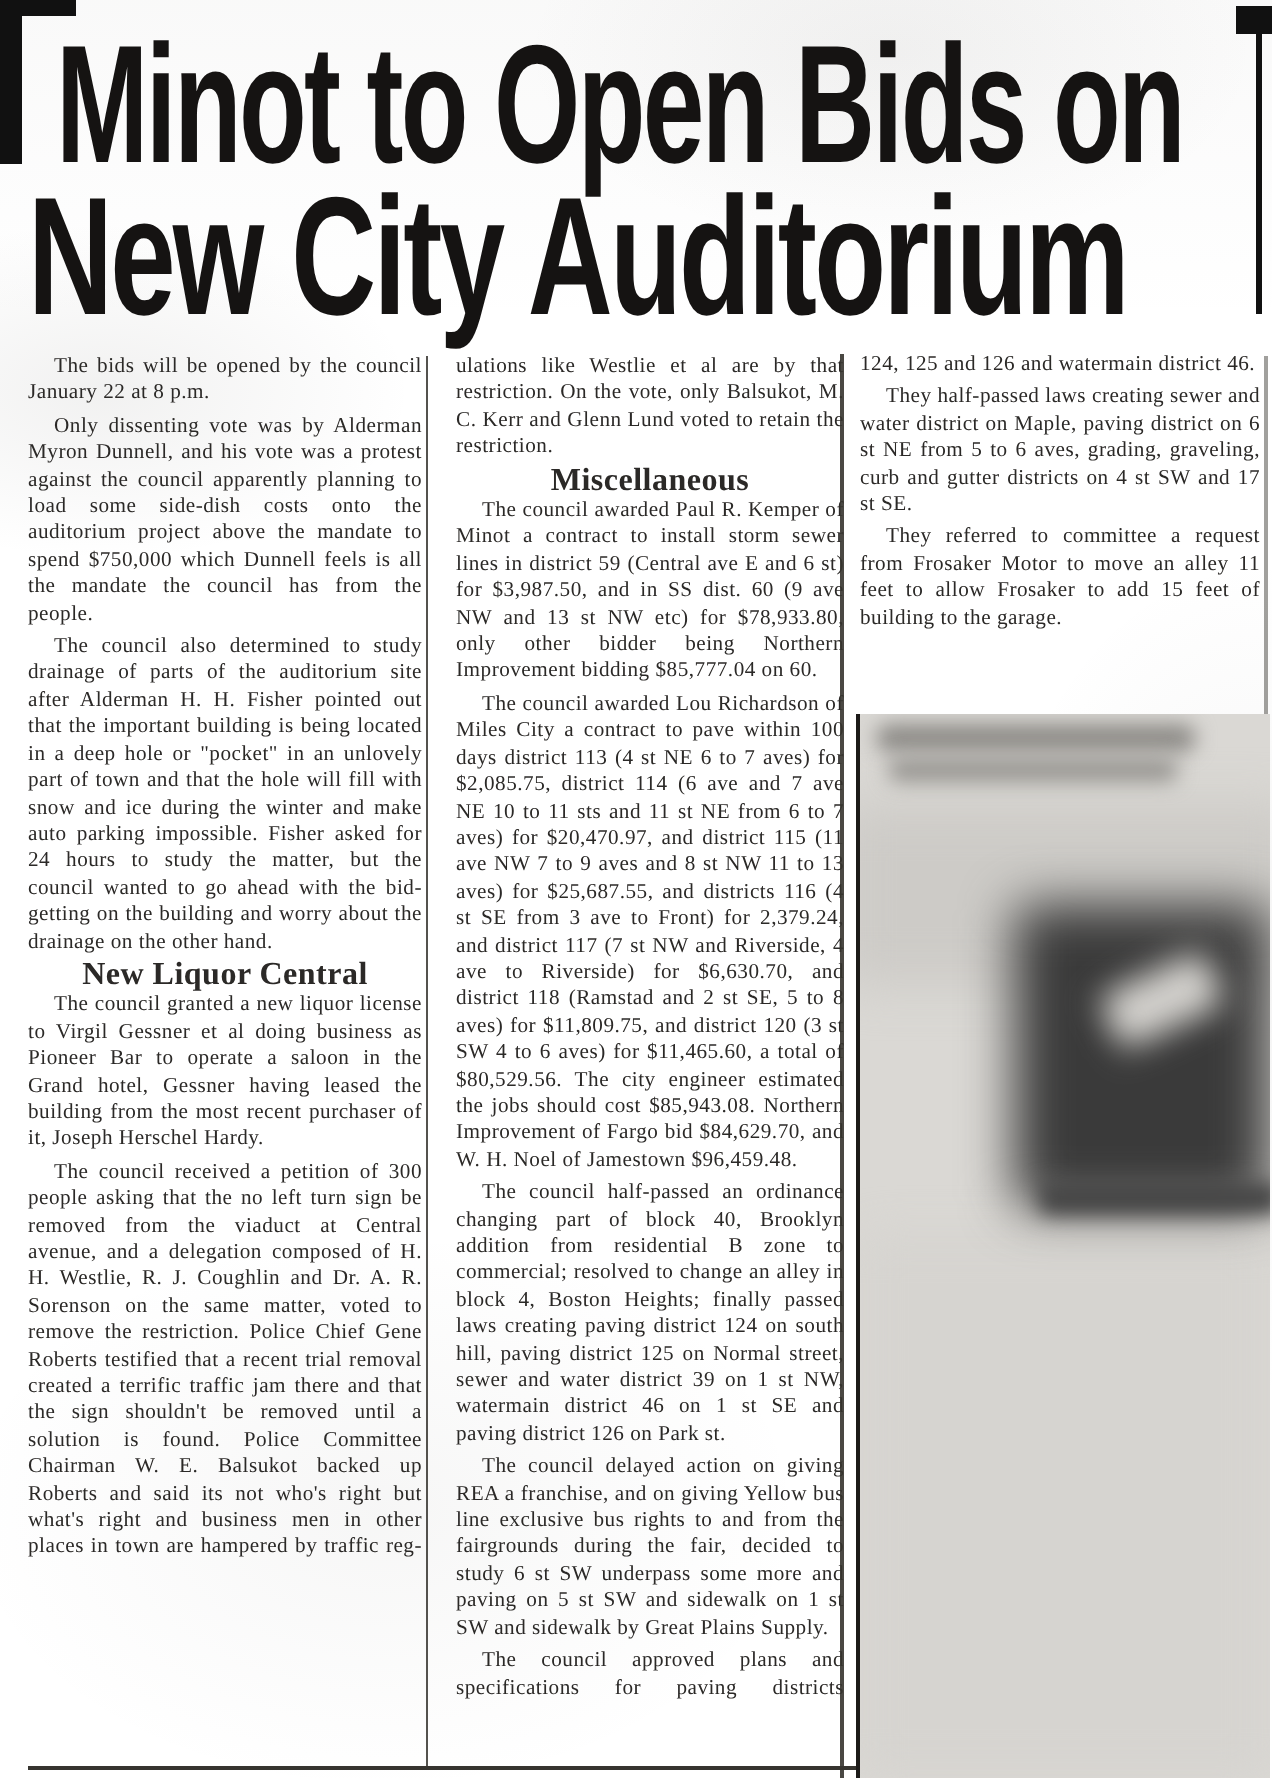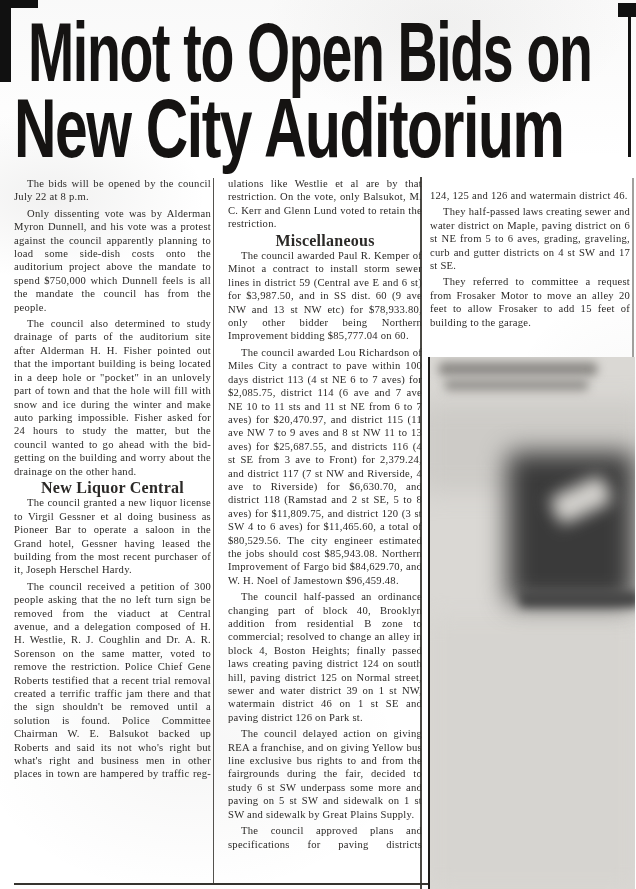--- a/index.html
+++ b/index.html
@@ -33,21 +33,21 @@
   
   .col{position:absolute;top:177px;height:708px;overflow:hidden;
     font-size:10.6px;line-height:13.4px;text-align:justify;letter-spacing:.25px;}
   .col p{margin:0 0 3px 0;text-indent:13px;}
   .col p.no-indent{text-indent:0;}
   .col p.runover{text-align-last:justify;}
   .subhead{margin:2px 0 2px 0;font-weight:700;text-align:center;text-align-last:center;
     font-size:16px;text-indent:0;}
   .col1{left:14px;width:197px;}
   .col2{left:228px;width:194px;}
-  .col3{left:430px;width:200px;top:189px;height:180px;}
+  .col3{left:430px;width:200px;top:176px;height:180px;}
   .vrule{position:absolute;background:#36342f;}
   .vrule1{left:213px;top:178px;width:1px;height:706px;opacity:.85;}
   .vrule2{left:420px;top:177px;width:2px;height:712px;opacity:.9;}
   .vrule2-thick{left:418px;top:177px;width:4px;height:50px;background:#111;}
   .hrule-bottom{position:absolute;left:14px;top:883px;width:414px;height:2px;background:#36342f;}
   
   .ad{position:absolute;left:428px;top:357px;width:205px;height:532px;
     background:#dad8d4;border-left:2px solid #1c1a18;overflow:hidden;}
   .ad-shape{position:absolute;border-radius:8px;}
   .ad-text1{left:8px;top:5px;width:160px;height:14px;background:#8d8b87;filter:blur(5px);}
@@ -70,21 +70,21 @@
   <div class="mark mark-tr"></div>
   <div class="mark mark-tr-line"></div>
   <div class="mark edge-right"></div>
 
   <h1 class="headline">
     <span class="hl-line hl1">Minot to Open Bids on</span>
     <span class="hl-line hl2">New City Auditorium</span>
   </h1>
 
   <div class="col col1">
-    <p>The bids will be opened by the council July 22 at 8 p.m.</p>
+    <p>The bids will be opened by the council January 22 at 8 p.m.</p>
     <p>Only dissenting vote was by Alderman Myron Dunnell, and his vote was a protest against the council apparently planning to load some side-dish costs onto the auditorium project above the mandate to spend $750,000 which Dunnell feels is all the mandate the council has from the people.</p>
     <p>The council also determined to study drainage of parts of the auditorium site after Alderman H. H. Fisher pointed out that the important building is being located in a deep hole or "pocket" in an unlovely part of town and that the hole will fill with snow and ice during the winter and make auto parking impossible. Fisher asked for 24 hours to study the matter, but the council wanted to go ahead with the bid-getting on the building and worry about the drainage on the other hand.</p>
     <h3 class="subhead">New Liquor Central</h3>
     <p>The council granted a new liquor license to Virgil Gessner et al doing business as Pioneer Bar to operate a saloon in the Grand hotel, Gessner having leased the building from the most recent purchaser of it, Joseph Herschel Hardy.</p>
     <p class="runover">The council received a petition of 300 people asking that the no left turn sign be removed from the viaduct at Central avenue, and a delegation composed of H. H. Westlie, R. J. Coughlin and Dr. A. R. Sorenson on the same matter, voted to remove the restriction. Police Chief Gene Roberts testified that a recent trial removal created a terrific traffic jam there and that the sign shouldn't be removed until a solution is found. Police Committee Chairman W. E. Balsukot backed up Roberts and said its not who's right but what's right and business men in other places in town are hampered by traffic reg-</p>
   </div>
 
   <div class="vrule vrule1"></div>
 
   <div class="col col2">
@@ -96,21 +96,21 @@
     <p>The council delayed action on giving REA a franchise, and on giving Yellow bus line exclusive bus rights to and from the fairgrounds during the fair, decided to study 6 st SW underpass some more and paving on 5 st SW and sidewalk on 1 st SW and sidewalk by Great Plains Supply.</p>
     <p class="runover">The council approved plans and specifications for paving districts</p>
   </div>
 
   <div class="vrule vrule2"></div>
   <div class="vrule2-thick"></div>
 
   <div class="col col3">
     <p class="no-indent">124, 125 and 126 and watermain district 46.</p>
     <p>They half-passed laws creating sewer and water district on Maple, paving district on 6 st NE from 5 to 6 aves, grading, graveling, curb and gutter districts on 4 st SW and 17 st SE.</p>
-    <p>They referred to committee a request from Frosaker Motor to move an alley 20 feet to allow Frosaker to add 15 feet of building to the garage.</p>
+    <p>They referred to committee a request from Frosaker Motor to move an alley 11 feet to allow Frosaker to add 15 feet of building to the garage.</p>
   </div>
 
   <div class="ad">
     <div class="ad-shape ad-wash"></div>
     <div class="ad-shape ad-text1"></div>
     <div class="ad-shape ad-text2"></div>
     <div class="ad-shape ad-fade"></div>
     <div class="ad-shape ad-blob"></div>
     <div class="ad-shape ad-spot"></div>
     <div class="ad-shape ad-bar"></div>

